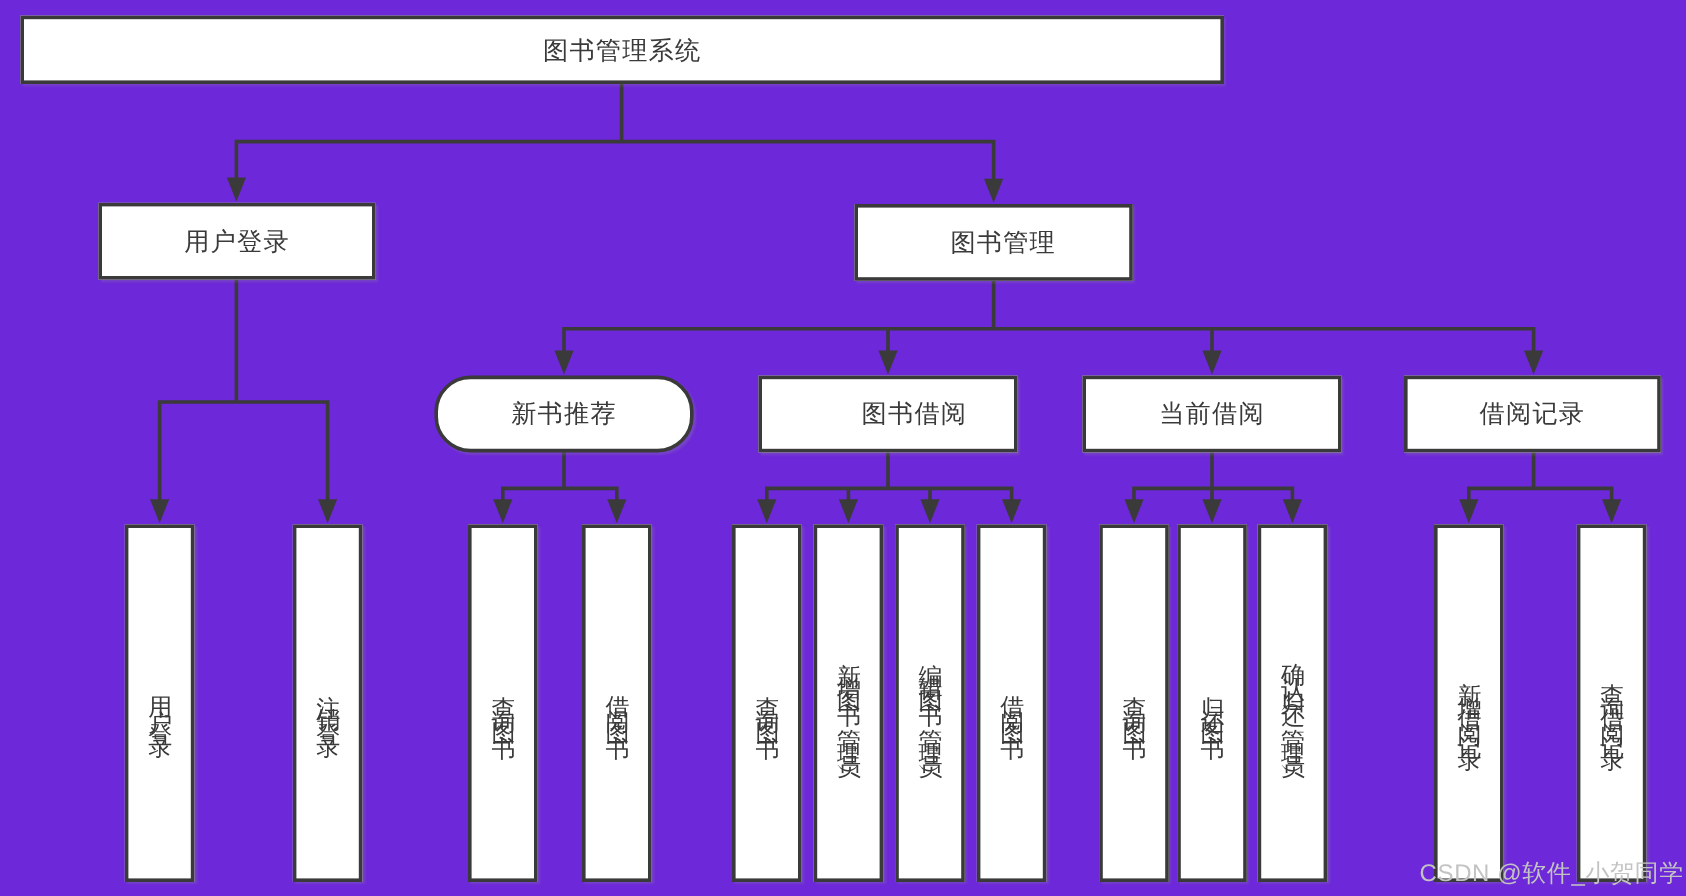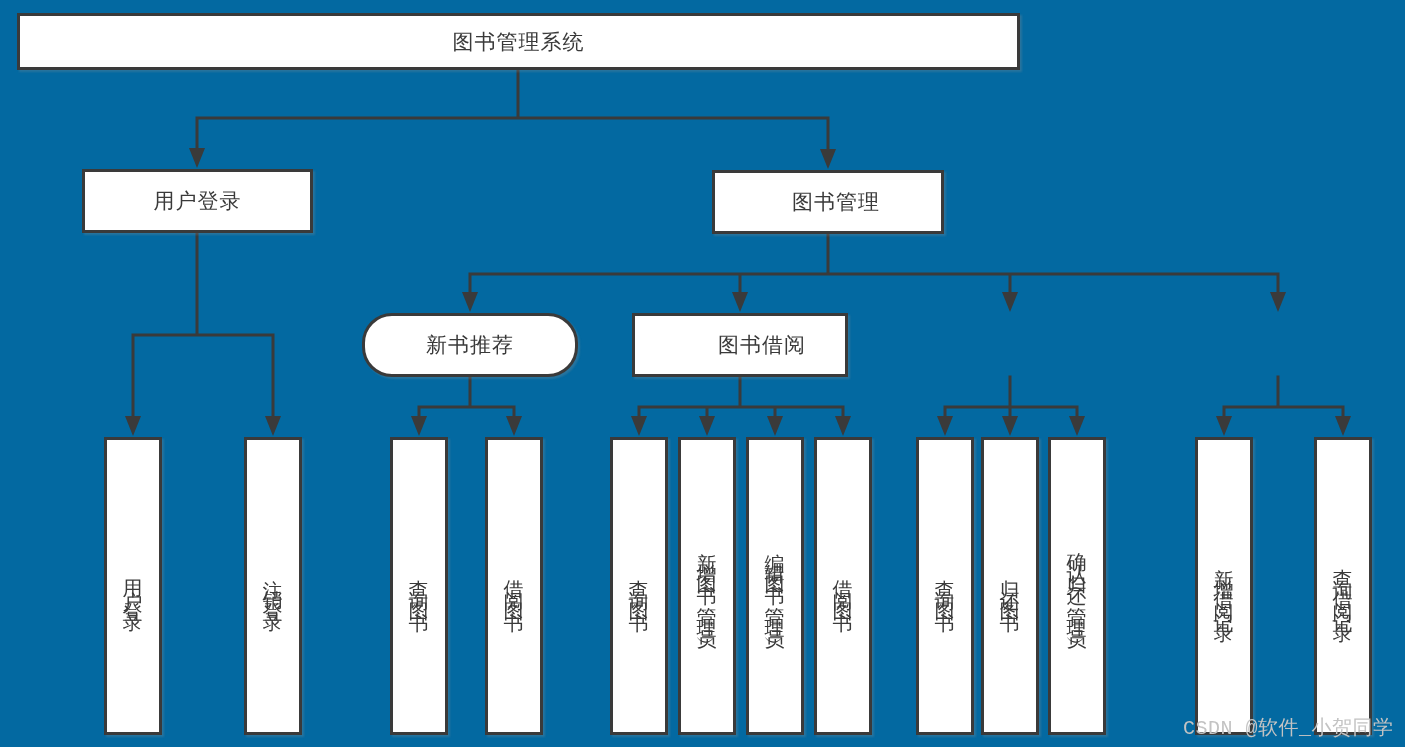--- a/index.html
+++ b/index.html
@@ -5,21 +5,21 @@
   * { margin: 0; padding: 0; box-sizing: border-box; }
   html, body { background: #ffffff; }
   body {
     font-family: "Liberation Sans", "DejaVu Sans", sans-serif;
     color: #3a3a3a;
   }
   .canvas {
     position: relative;
     width: 1405px;
     height: 747px;
-    background: #0369a1;
+    background: #6d28d9;
     overflow: hidden;
   }
   .connectors {
     position: absolute;
     left: 0; top: 0;
     width: 1405px; height: 747px;
     z-index: 1;
   }
   .node {
     position: absolute;
@@ -43,21 +43,20 @@
   }
   .watermark {
     position: absolute;
     left: 1183px;
     top: 714px;
     font-size: 20px;
     color: #c3c3c3;
     z-index: 5;
     white-space: nowrap;
     letter-spacing: 0.5px;
-    font-family: Liberation Mono, monospace;
   }
 </style>
 </head>
 <body>
 
 <div class="canvas">
 
   <svg class="connectors" viewBox="0 0 1405 747" xmlns="http://www.w3.org/2000/svg">
     <g stroke="#3a3a3a" stroke-width="3" fill="none" stroke-linecap="square">
 
@@ -101,20 +100,22 @@
     </g>
   </svg>
 
   <div class="node" style="left:17px; top:13px; width:1003px; height:57px;">图书管理系统</div>
 
   <div class="node" style="left:82px; top:169px; width:231px; height:64px;">用户登录</div>
   <div class="node" style="left:712px; top:170px; width:232px; height:64px;padding-left:16px;">图书管理</div>
 
   <div class="node" style="left:362px; top:313px; width:216px; height:64px;border-radius:30px;">新书推荐</div>
   <div class="node" style="left:632px; top:313px; width:216px; height:64px;padding-left:44px;">图书借阅</div>
+  <div class="node" style="left:902px; top:313px; width:216px; height:64px;">当前借阅</div>
+  <div class="node" style="left:1170px; top:313px; width:214px; height:64px;">借阅记录</div>
 
   <div class="node vertical" style="left:104px; top:437px; width:58px; height:298px;">用户登录</div>
   <div class="node vertical" style="left:244px; top:437px; width:58px; height:298px;">注销登录</div>
 
   <div class="node vertical" style="left:390px; top:437px; width:58px; height:298px;">查询图书</div>
   <div class="node vertical" style="left:485px; top:437px; width:58px; height:298px;">借阅图书</div>
 
   <div class="node vertical" style="left:610px; top:437px; width:58px; height:298px;">查询图书</div>
   <div class="node vertical" style="left:678px; top:437px; width:58px; height:298px;">新增图书（管理员）</div>
   <div class="node vertical" style="left:746px; top:437px; width:58px; height:298px;">编辑图书（管理员）</div>

